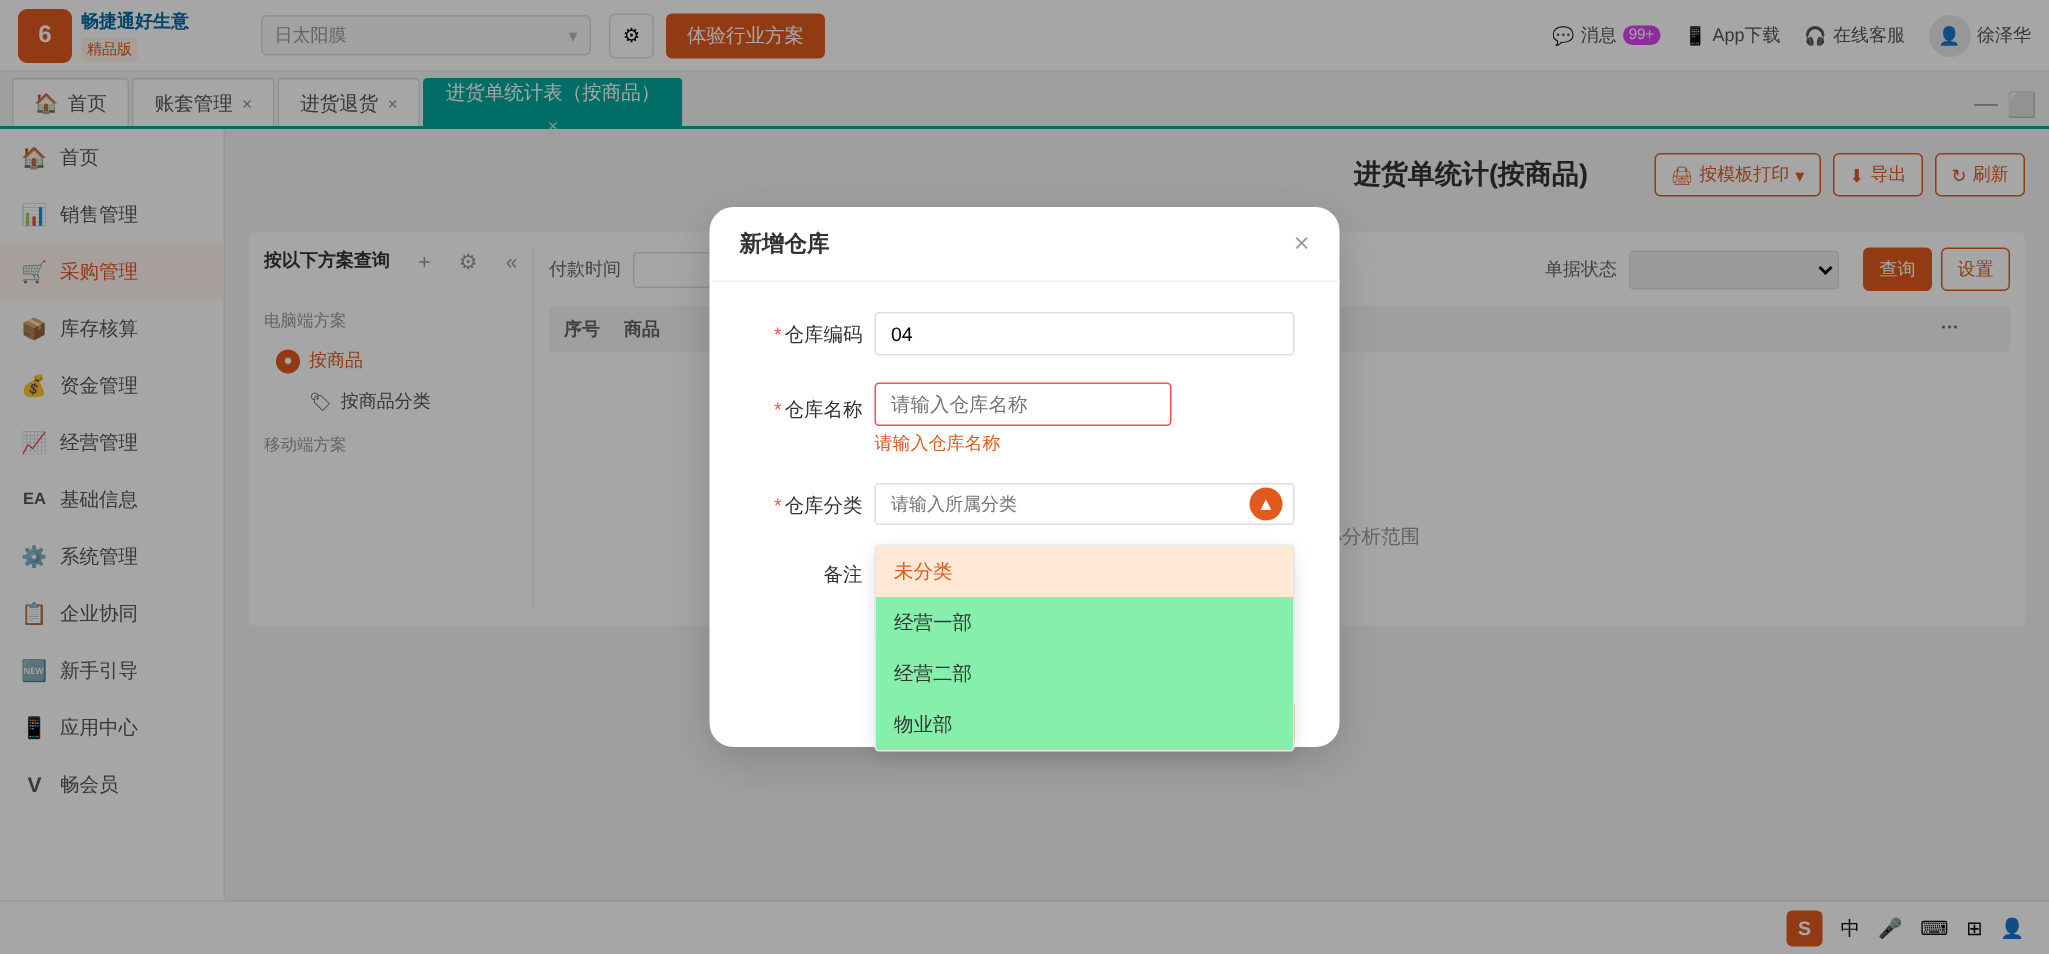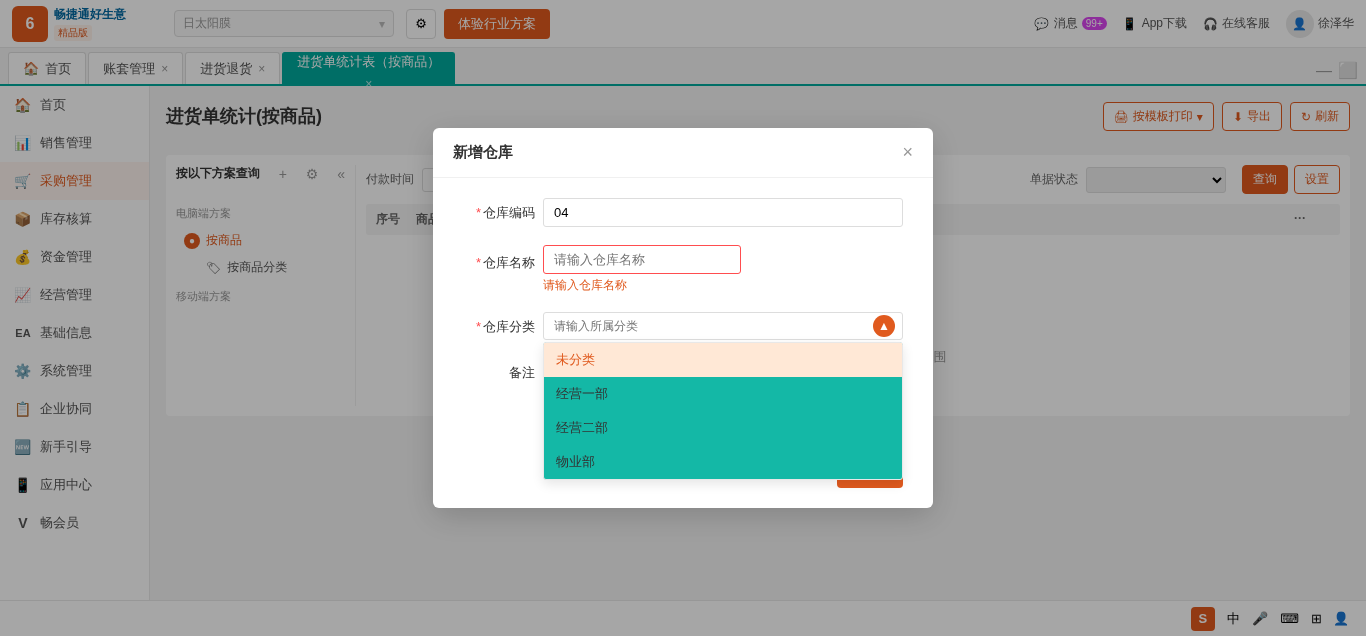--- a/index.html
+++ b/index.html
@@ -184,26 +184,25 @@
       position: fixed;
       top: 0; left: 0; right: 0; bottom: 0;
       background: rgba(0,0,0,0.35);
       z-index: 100;
       display: flex; align-items: center; justify-content: center;
     }
 
     
     .dialog {
       background: #fff;
-      border-radius: 6px;
-      width: 500px;
+      border-radius: 16px;
+      width: 420px;
       box-shadow: 0 8px 32px rgba(0,0,0,0.18);
       position: relative;
       z-index: 101;
-      padding-bottom: 20px;
     }
     .dialog-header {
       display: flex; align-items: center; justify-content: space-between;
       padding: 14px 20px;
       border-bottom: 1px solid #f0f0f0;
     }
     .dialog-title { font-size: 15px; font-weight: bold; color: #333; }
     .dialog-close {
       cursor: pointer; color: #999; font-size: 18px;
     }
@@ -254,26 +253,26 @@
       position: absolute; right: 8px; top: 50%; transform: translateY(-50%);
       width: 22px; height: 22px;
       background: #e05a1e;
       border-radius: 50%;
       display: flex; align-items: center; justify-content: center;
       color: #fff; font-size: 12px; cursor: pointer;
     }
     .dropdown-list {
       position: absolute;
       top: 100%; left: 0; right: 0;
-      background: #14b8a6;
+      background: #86efac;
       border: 1px solid #e8e8e8;
       border-radius: 3px;
       box-shadow: 0 4px 12px rgba(0,0,0,0.1);
       z-index: 200;
-      margin-top: 2px;
+      margin-top: 13px;
     }
     .dropdown-item {
       padding: 8px 12px;
       font-size: 13px;
       cursor: pointer;
       color: #333;
     }
     .dropdown-item.selected { background: #ffe8d6; color: #e05a1e; }
     .form-note {
       flex: 1;
@@ -446,21 +445,21 @@
       <span class="sidebar-icon" style="font-weight:bold;">V</span>
       <span>畅会员</span>
     </div>
     <div class="sidebar-bottom">
       <span style="cursor:pointer;color:#999;">⚙</span>
       <span style="cursor:pointer;color:#999;">🔊</span>
     </div>
   </div>
 
   <div class="content-area">
-    <div style="display:flex;align-items:center;justify-content:space-between;margin-bottom:12px;">
+    <div style="display:flex;align-items:center;justify-content:flex-end;margin-bottom:12px;gap:44px;">
       <h2 class="page-title">进货单统计(按商品)</h2>
       <div class="toolbar">
         <div class="toolbar-btn">
           <span>🖨</span>
           <span>按模板打印</span>
           <span>▾</span>
         </div>
         <div class="toolbar-btn">
           <span>⬇</span>
           <span>导出</span>

